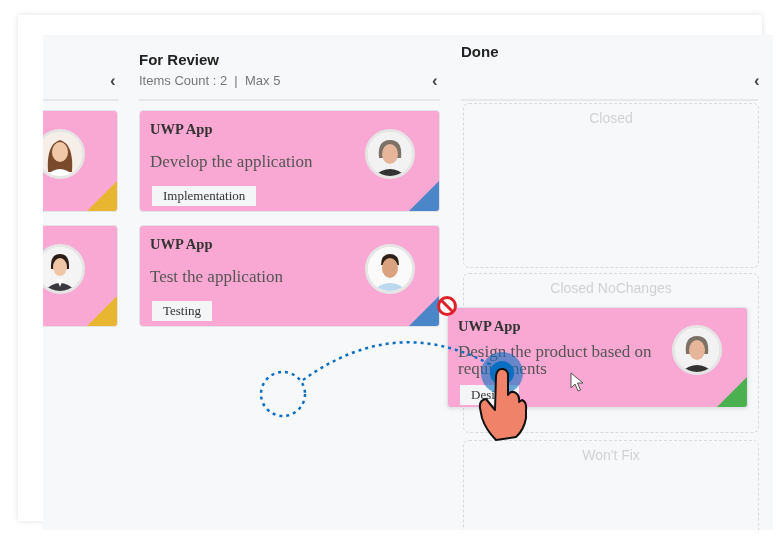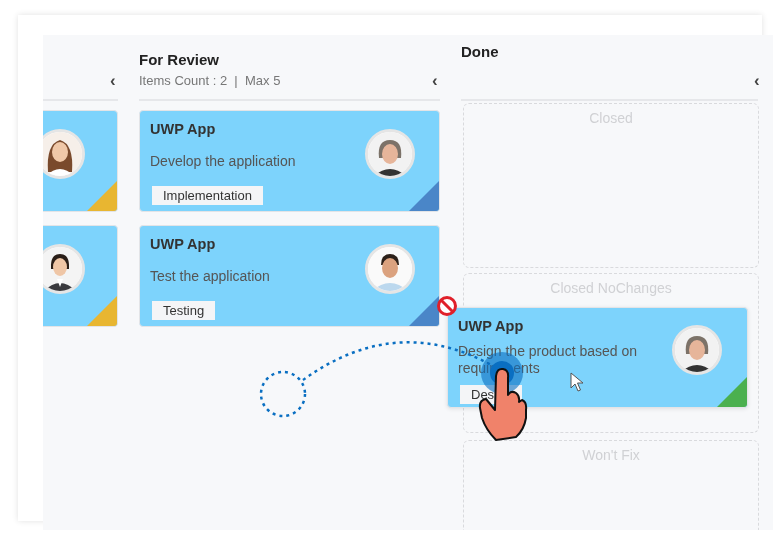--- a/index.html
+++ b/index.html
@@ -5,23 +5,23 @@
   * { box-sizing: border-box; margin: 0; padding: 0; }
   html, body { width: 780px; height: 536px; background: #ffffff; overflow: hidden; }
   body { font-family: "Liberation Sans", "DejaVu Sans", sans-serif; position: relative; }
   .frame { position: absolute; left: 18px; top: 15px; width: 744px; height: 506px; background: #fff;
            box-shadow: 0 0 6px rgba(0,0,0,0.12); }
   .board { position: absolute; left: 25px; top: 20px; width: 730px; height: 495px; background: #f7f8fa; overflow: hidden; }
   .col-title { position: absolute; font-size: 15px; font-weight: bold; color: #222; }
   .col-sub { position: absolute; font-size: 13px; color: #777; white-space: pre; }
   .chev { position: absolute; font-size: 17px; font-weight: bold; color: #444; cursor: pointer; }
   .divider { position: absolute; height: 2px; background: #e6e7ea; }
-  .card { position: absolute; background: #7dd3fc; border: 1px solid #e3e4e7; border-radius: 4px; overflow: hidden; }
+  .card { position: absolute; background: #f9a8d4; border: 1px solid #e3e4e7; border-radius: 4px; overflow: hidden; font-family: Liberation Serif, serif; }
   .card .title { position: absolute; left: 10px; top: 10px; font-size: 14.5px; font-weight: bold; color: #333; }
-  .card .desc { position: absolute; left: 10px; top: 42px; font-size: 14px; color: #555; line-height: 17px; }
+  .card .desc { position: absolute; left: 10px; top: 42px; font-size: 17px; color: #555; line-height: 17px; }
   .card .tag { position: absolute; left: 12px; top: 75px; font-size: 13px; color: #333; background: #f4f5f7; padding: 2px 11px; }
   .avatar { position: absolute; width: 50px; height: 50px; border-radius: 50%; border: 3px solid #e5e5e5; background: #fff; overflow: hidden; }
   .corner { position: absolute; right: 0; bottom: 0; width: 0; height: 0; border-style: solid; border-width: 0 0 30px 30px; }
   .lane { position: absolute; border: 1.5px dashed #d9dadd; border-radius: 6px; }
   .lane-label { position: absolute; left: 0; right: 0; top: 6px; text-align: center; font-size: 14px; color: #d0d1d4; }
 </style>
 </head>
 <body>
 
 <div class="frame">

